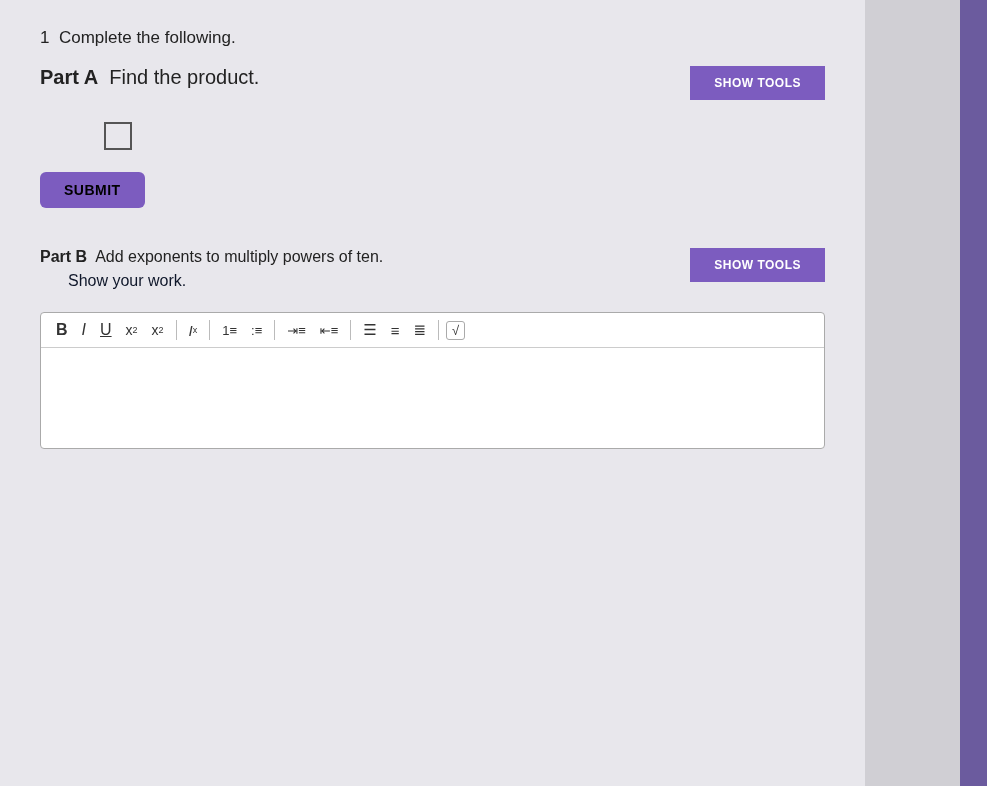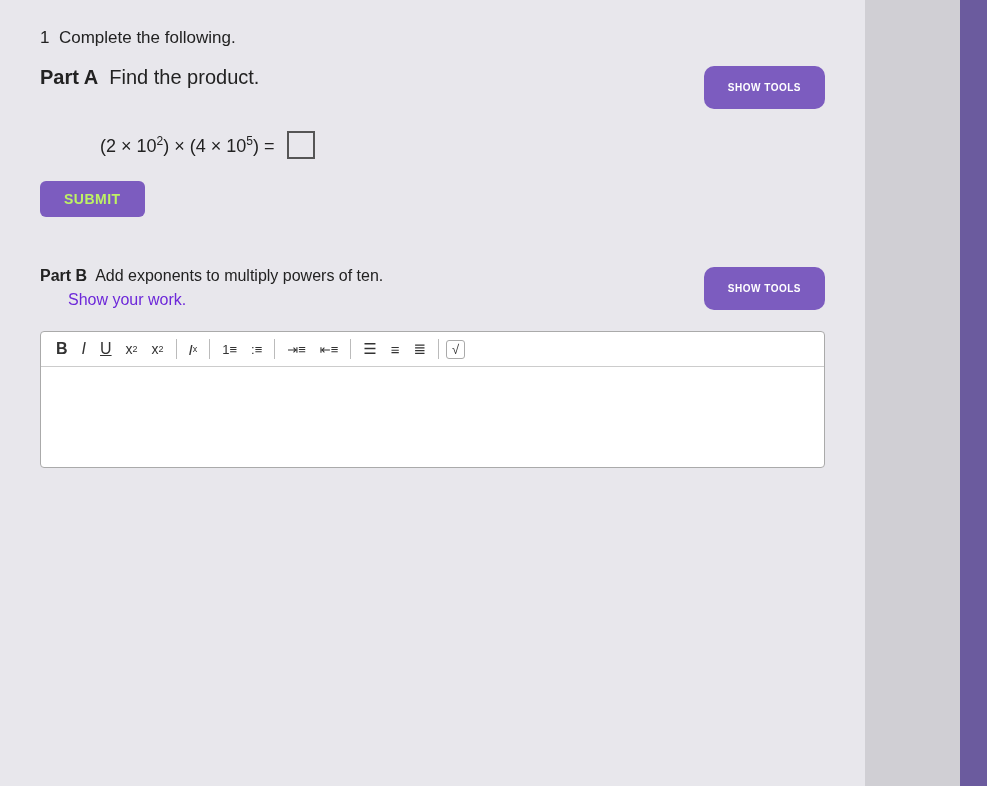--- a/index.html
+++ b/index.html
@@ -55,23 +55,23 @@
     }
 
     .part-label strong {
       font-weight: 700;
     }
 
     .show-tools-btn {
       background-color: #7c5cbf;
       color: #fff;
       border: none;
-      border-radius: 10px;
-      padding: 16px 24px;
-      font-size: 10px;
+      border-radius: 0;
+      padding: 10px 24px;
+      font-size: 12px;
       font-weight: 700;
       cursor: pointer;
       letter-spacing: 0.5px;
       white-space: nowrap;
     }
 
     .math-expression {
       font-size: 18px;
       color: #222;
       margin: 22px 0 22px 60px;
@@ -88,29 +88,29 @@
       display: inline-block;
       width: 28px;
       height: 28px;
       border: 2px solid #555;
       vertical-align: middle;
       margin-left: 4px;
     }
 
     .submit-btn {
       background-color: #7c5cbf;
-      color: #bef264;
+      color: #000000;
       border: none;
       border-radius: 6px;
       padding: 10px 24px;
       font-size: 14px;
       font-weight: 700;
       cursor: pointer;
       letter-spacing: 0.5px;
-      margin-bottom: 40px;
+      margin-bottom: 30px;
     }
 
     .part-b-section {
       margin-top: 10px;
     }
 
     .part-b-header {
       display: flex;
       align-items: flex-start;
       justify-content: space-between;
@@ -119,21 +119,21 @@
 
     .part-b-instruction {
       font-size: 16px;
       color: #222;
       margin-bottom: 6px;
       margin-left: 0;
     }
 
     .part-b-subtext {
       font-size: 16px;
-      color: #6d28d9;
+      color: #0f172a;
       margin-bottom: 14px;
       margin-left: 28px;
     }
 
     .editor-container {
       border: 1.5px solid #aaa;
       border-radius: 4px;
       background: #fff;
       width: 100%;
       max-width: 860px;
@@ -221,21 +221,20 @@
 
   <div class="part-row">
     <div class="part-label">
       <strong>Part A</strong>&nbsp;
       <span>Find the product.</span>
     </div>
     <button class="show-tools-btn">SHOW TOOLS</button>
   </div>
 
   <div class="math-expression">
-    <span>(2 × 10<sup>2</sup>) × (4 × 10<sup>5</sup>) =</span>
     <span class="answer-box"></span>
   </div>
 
   <div class="bottom-btn-row">
     <button class="submit-btn">SUBMIT</button>
   </div>
 
   <div class="part-b-section">
     <div class="part-b-header">
       <div>

